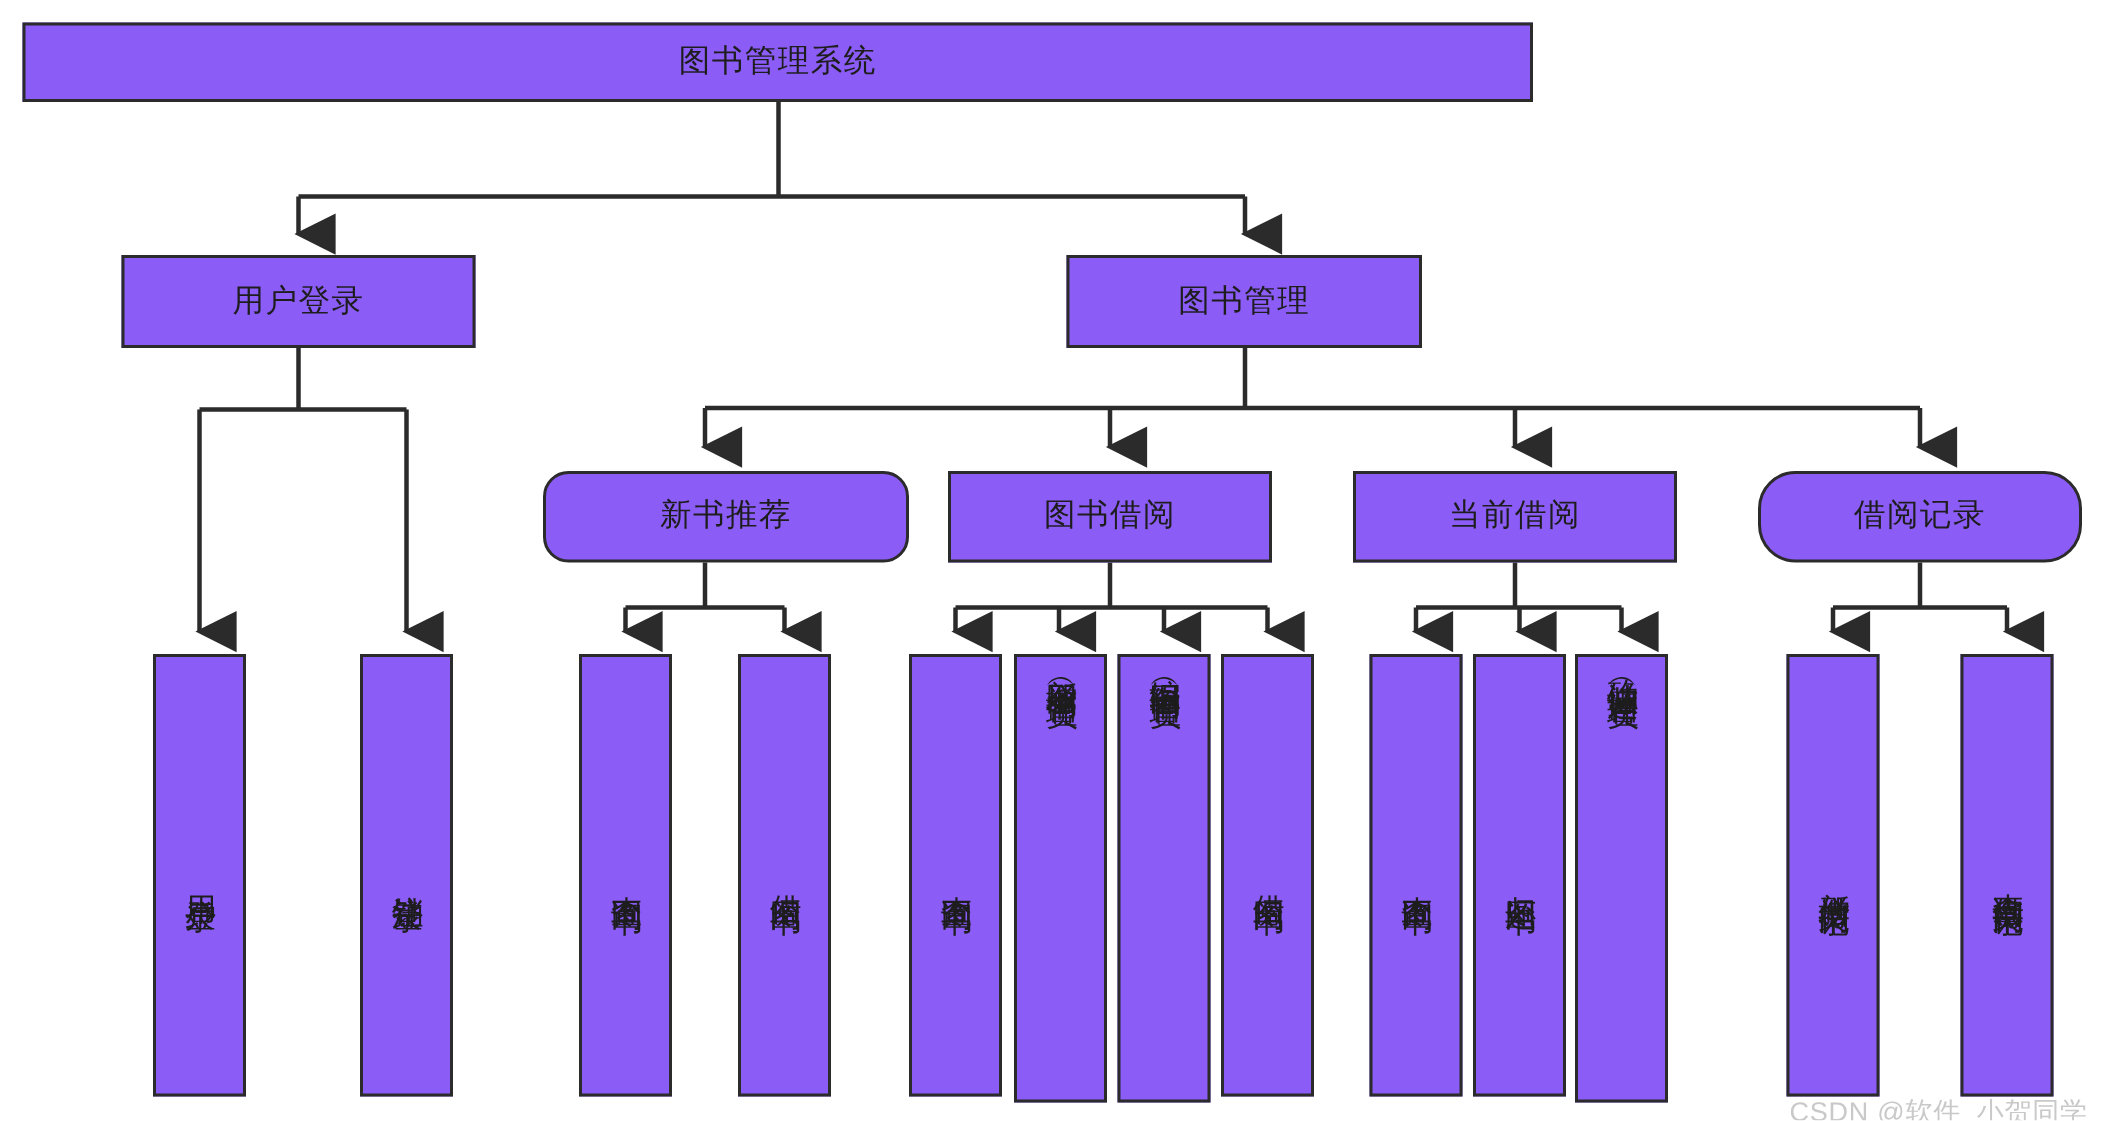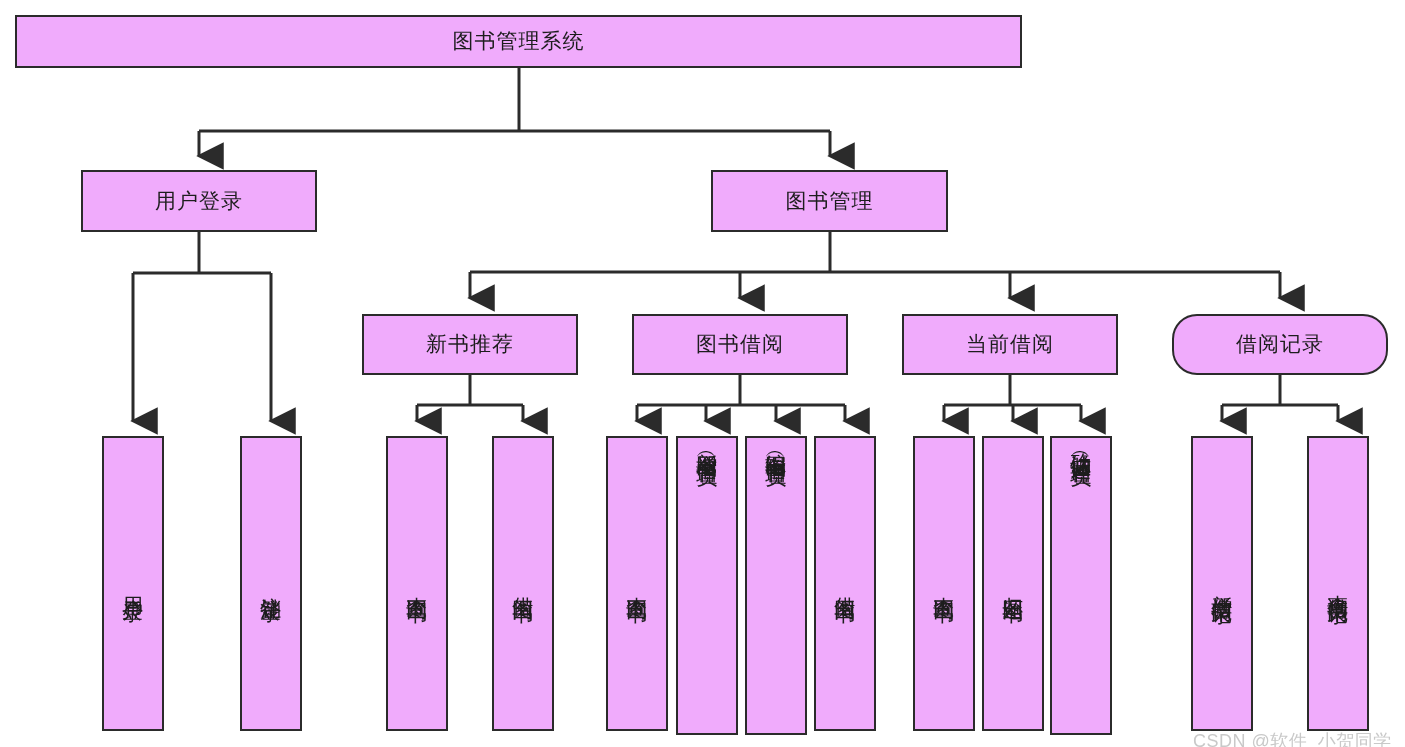--- a/index.html
+++ b/index.html
@@ -21,21 +21,21 @@
     position: absolute;
     left: 0;
     top: 0;
     width: 1405px;
     height: 747px;
   }
   .node {
     position: absolute;
     box-sizing: border-box;
     border: 2px solid #2b2b2b;
-    background: #f0abfc;
+    background: #8b5cf6;
     display: flex;
     align-items: center;
     justify-content: center;
     color: #1d1d1d;
   }
   .node .label {
     font-size: 21px;
     line-height: 1.25;
     letter-spacing: 1px;
     white-space: nowrap;
@@ -127,21 +127,21 @@
     <span class="label">图书管理系统</span>
   </div>
 
   <div class="node" style="left:81px; top:170px; width:236px; height:62px;">
     <span class="label">用户登录</span>
   </div>
   <div class="node" style="left:711px; top:170px; width:237px; height:62px;">
     <span class="label">图书管理</span>
   </div>
 
-  <div class="node" style="left:362px; top:314px; width:216px; height:61px;">
+  <div class="node" style="left:362px; top:314px; width:244px; height:61px;border-radius:17px;">
     <span class="label">新书推荐</span>
   </div>
   <div class="node" style="left:632px; top:314px; width:216px; height:61px;">
     <span class="label">图书借阅</span>
   </div>
   <div class="node" style="left:902px; top:314px; width:216px; height:61px;">
     <span class="label">当前借阅</span>
   </div>
   <div class="node" style="left:1172px; top:314px; width:216px; height:61px;border-radius:25px;">
     <span class="label">借阅记录</span>

